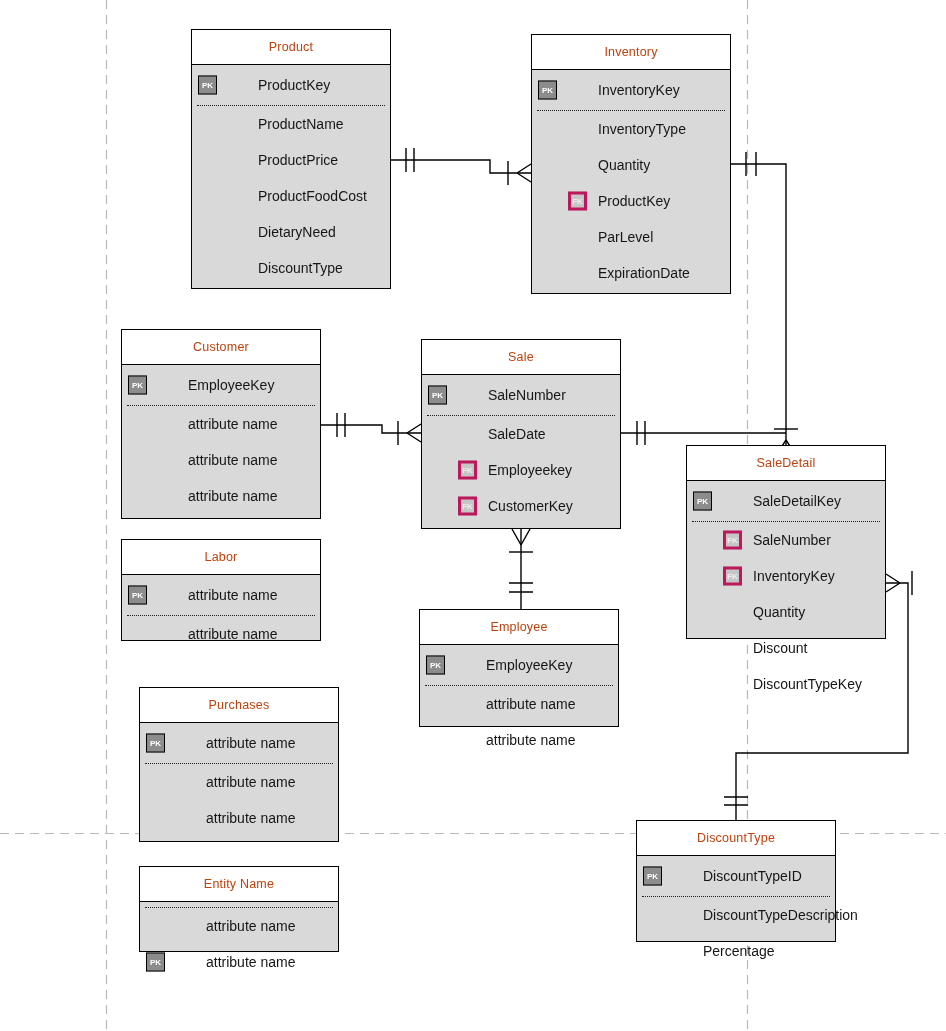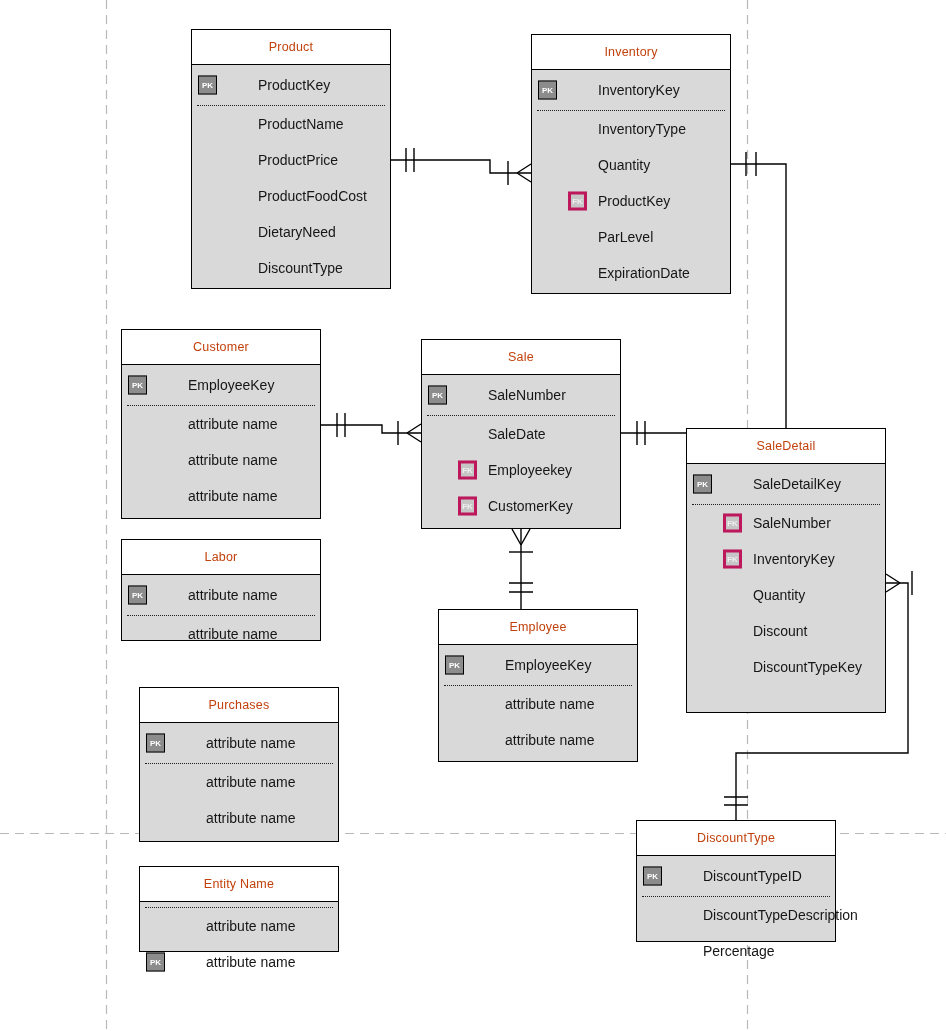--- a/index.html
+++ b/index.html
@@ -173,21 +173,21 @@
       <span class="badge fk-badge">FK</span>
       <span class="label">Employeekey</span>
     </div>
     <div class="row">
       <span class="badge fk-badge">FK</span>
       <span class="label">CustomerKey</span>
     </div>
   </div>
 </div>
 
-<div class="tbl" style="left:686px;top:428px;height:285px">
+<div class="tbl" style="left:686px;top:445px;height:194px">
   <div class="tbl-header">SaleDetail</div>
   <div class="tbl-body">
     <div class="row pk-row">
       <span class="badge pk-badge">PK</span>
       <span class="label">SaleDetailKey</span>
     </div>
     <div class="sep"></div>
     <div class="row">
       <span class="badge fk-badge">FK</span>
       <span class="label">SaleNumber</span>
@@ -215,21 +215,21 @@
       <span class="badge pk-badge">PK</span>
       <span class="label">attribute name</span>
     </div>
     <div class="sep"></div>
     <div class="row">
         <span class="label">attribute name</span>
       </div>
   </div>
 </div>
 
-<div class="tbl" style="left:438px;top:609px;height:153px">
+<div class="tbl" style="left:419px;top:609px;height:118px">
   <div class="tbl-header">Employee</div>
   <div class="tbl-body">
     <div class="row pk-row">
       <span class="badge pk-badge">PK</span>
       <span class="label">EmployeeKey</span>
     </div>
     <div class="sep"></div>
     <div class="row">
         <span class="label">attribute name</span>
       </div>

